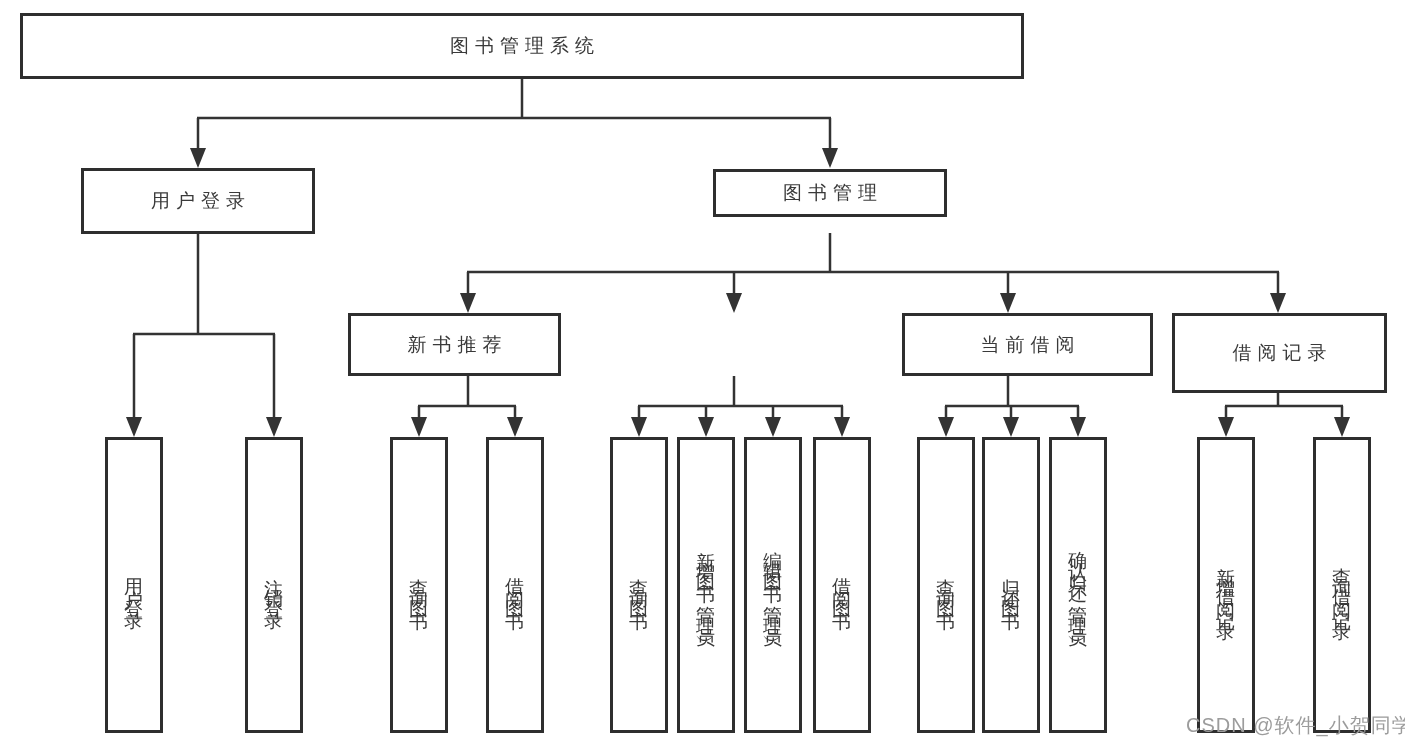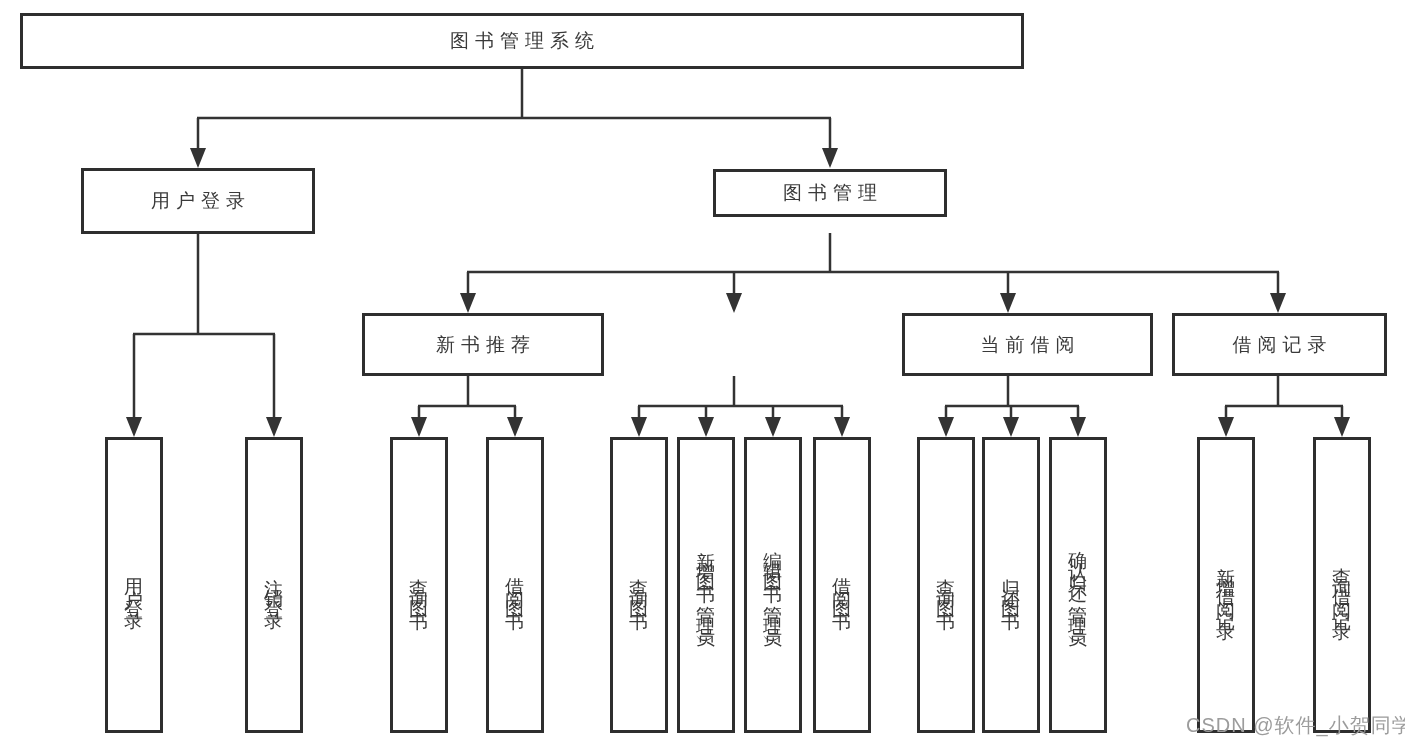--- a/index.html
+++ b/index.html
@@ -102,38 +102,38 @@
       <polygon points="765,417 781,417 773,437"></polygon>
       <polygon points="834,417 850,417 842,437"></polygon>
       <polygon points="938,417 954,417 946,437"></polygon>
       <polygon points="1003,417 1019,417 1011,437"></polygon>
       <polygon points="1070,417 1086,417 1078,437"></polygon>
       <polygon points="1218,417 1234,417 1226,437"></polygon>
       <polygon points="1334,417 1350,417 1342,437"></polygon>
     </g>
   </svg>
 
-  <div class="node" style="left:20px; top:13px; width:1004px; height:56px;">
+  <div class="node" style="left:20px; top:13px; width:1004px; height:66px;">
     <span>图书管理系统</span>
   </div>
 
   <div class="node" style="left:81px; top:168px; width:234px; height:66px;">
     <span>用户登录</span>
   </div>
   <div class="node" style="left:713px; top:169px; width:234px; height:48px;">
     <span>图书管理</span>
   </div>
 
-  <div class="node" style="left:362px; top:313px; width:242px; height:63px;">
+  <div class="node" style="left:348px; top:313px; width:213px; height:63px;">
     <span>新书推荐</span>
   </div>
   <div class="node" style="left:902px; top:313px; width:251px; height:63px;">
     <span>当前借阅</span>
   </div>
-  <div class="node" style="left:1172px; top:313px; width:215px; height:63px;">
+  <div class="node" style="left:1172px; top:313px; width:215px; height:80px;">
     <span>借阅记录</span>
   </div>
 
   <div class="node leaf" style="left:105px; top:437px; width:58px; height:296px;">
     <span class="vtext">用户登录</span>
   </div>
   <div class="node leaf" style="left:245px; top:437px; width:58px; height:296px;">
     <span class="vtext">注销登录</span>
   </div>
 

